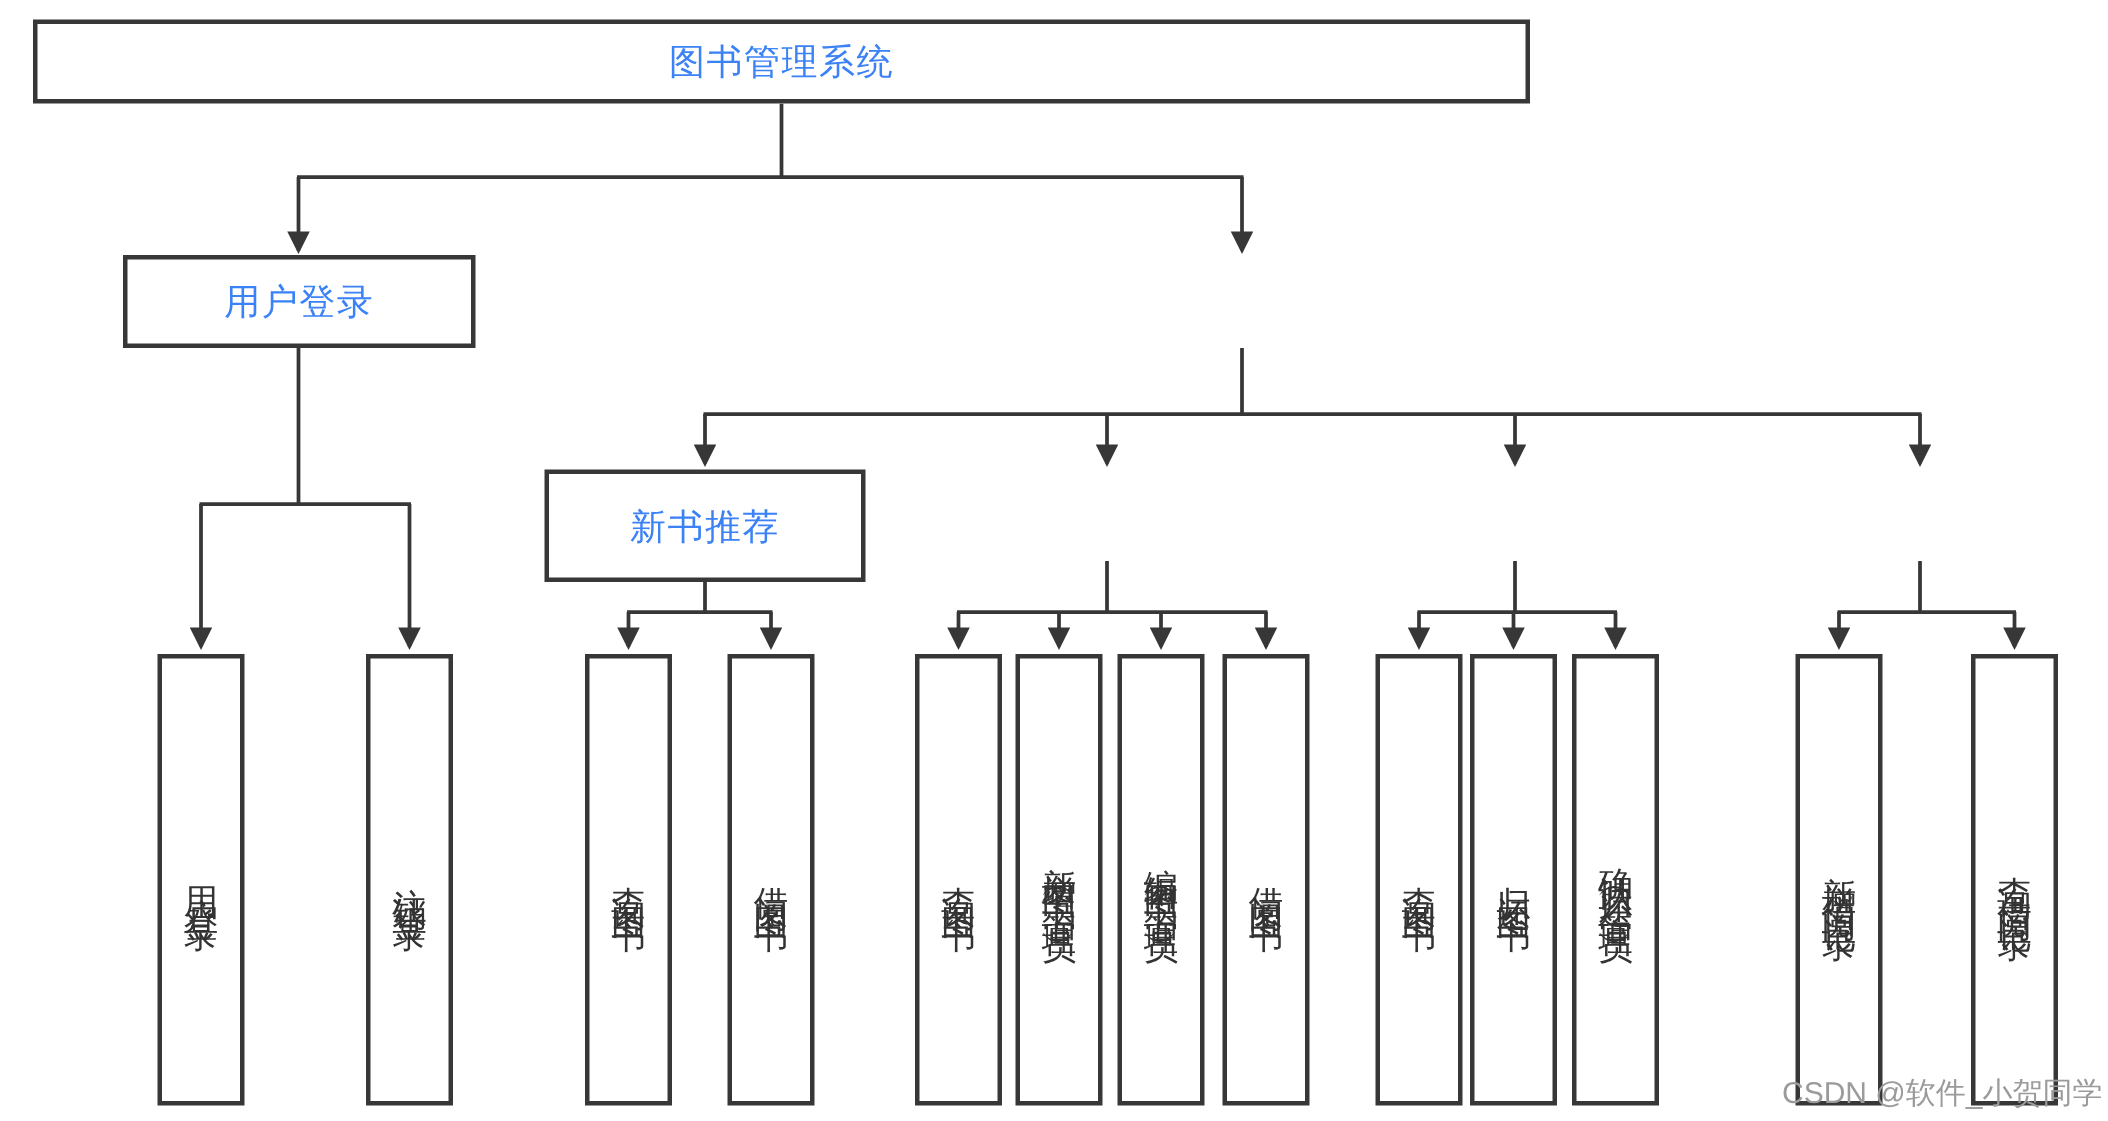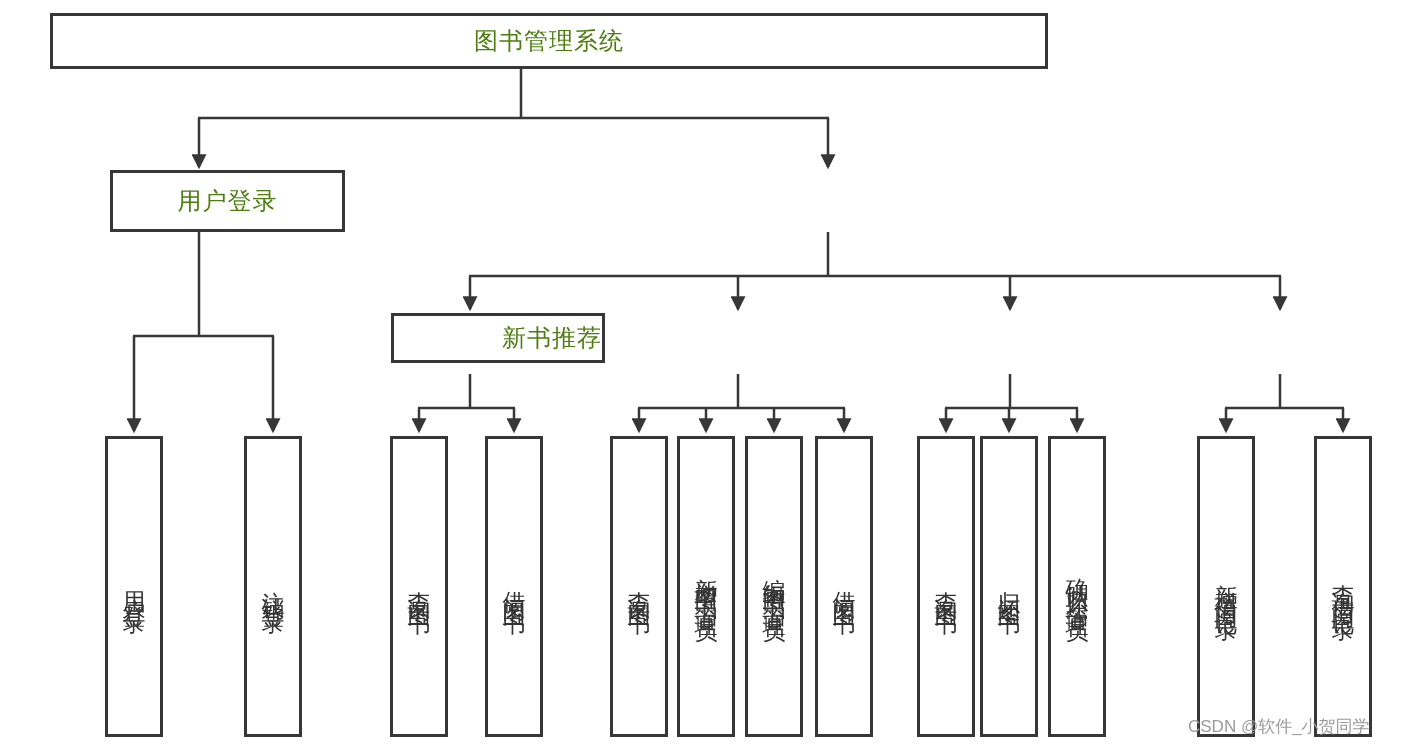--- a/index.html
+++ b/index.html
@@ -17,29 +17,28 @@
     z-index: 1;
   }
   .box {
     position: absolute;
     background: #ffffff;
     border: 3px solid #373737;
     box-sizing: border-box;
     display: flex;
     align-items: center;
     justify-content: center;
-    color: #4d7c0f;
+    color: #3b82f6;
     font-size: 24px;
     z-index: 2;
     letter-spacing: 1px;
-    margin-left: 28px;
   }
   .root  { left: 22px;  top: 13px;  width: 998px; height: 56px; }
   .lvl2  { top: 170px; width: 235px; height: 62px; }
-  .branch{ top: 313px; height: 50px; justify-content: flex-end; }
+  .branch{ top: 313px; height: 75px; }
   .leaf {
     position: absolute;
     top: 436px;
     width: 58px;
     height: 301px;
     background: #ffffff;
     border: 3px solid #373737;
     box-sizing: border-box;
     display: flex;
     align-items: center;
@@ -53,21 +52,21 @@
     line-height: 1;
     letter-spacing: 7px;
     color: #333333;
     white-space: nowrap;
   }
   .vtext.long { letter-spacing: 6px; }
   .watermark {
     position: absolute;
     left: 1188px;
     top: 715px;
-    font-size: 17px;
+    font-size: 20px;
     color: #9b9b9b;
     z-index: 5;
     white-space: nowrap;
   }
 </style>
 </head>
 <body>
 
 <div id="stage">
 

